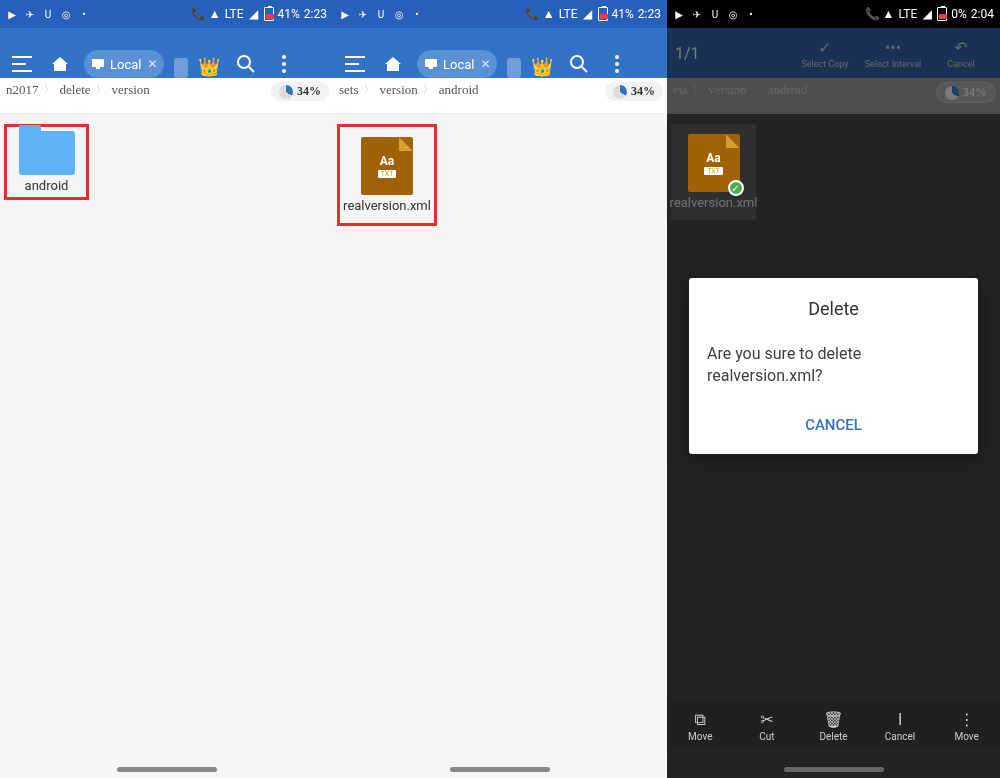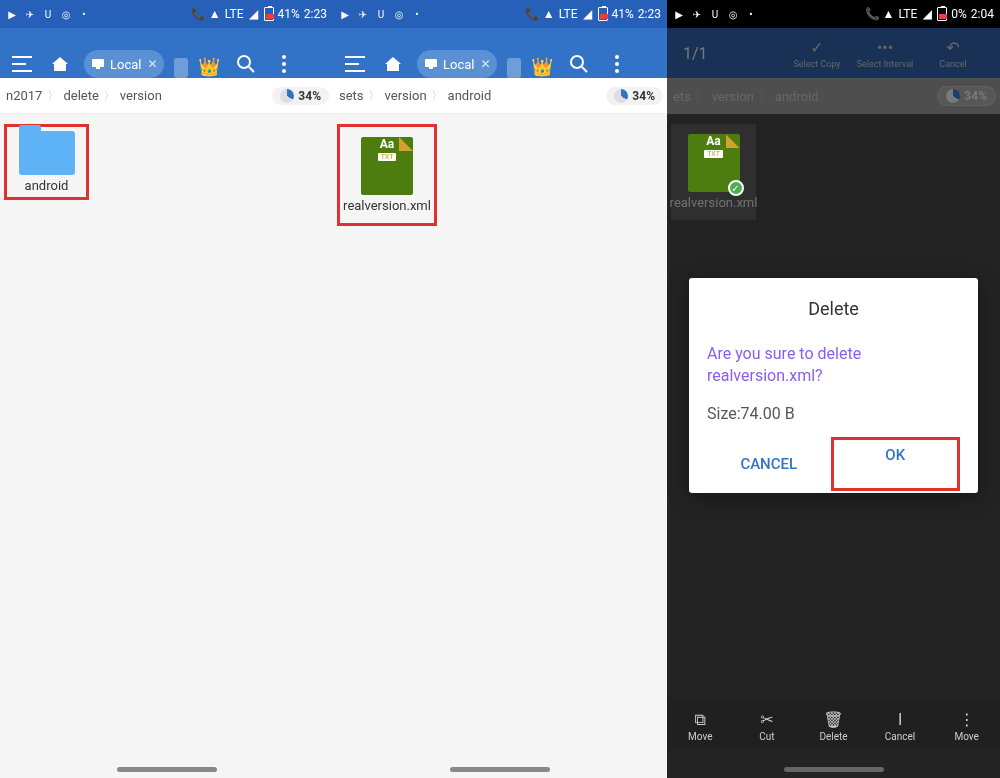--- a/index.html
+++ b/index.html
@@ -23,64 +23,64 @@
   
   
   .appbar { height: 50px; background: #3273c7; display: flex; align-items: flex-end; padding: 0 8px; gap: 10px; color: #fff; }
   .menu-btn, .search-btn, .more-btn, .home-btn { width: 28px; height: 28px; display: flex; align-items: center; justify-content: center; }
   .tab-local { background: #5a90d4; border-radius: 14px; height: 28px; display: flex; align-items: center; padding: 0 6px 0 8px; font-size: 13px; gap: 6px; }
   .close-x { font-size: 12px; opacity: .8; }
   .crown { width: 24px; height: 24px; display: flex; align-items: center; justify-content: center; font-size: 18px; }
   .ghost-tab { width: 14px; height: 20px; background: rgba(255,255,255,.3); border-radius: 3px; }
   
   
-  .crumbs { height: 36px; background: #fff; display: flex; align-items: center; font-size: 13px; color: #555; padding: 13px 4px; border-bottom: 1px solid #eee; }
+  .crumbs { height: 36px; background: #fff; display: flex; align-items: flex-start; font-size: 13px; color: #555; padding: 4px 4px; border-bottom: 1px solid #eee; font-family: Liberation Serif, serif; }
   .s3 .crumbs { background: rgba(30,30,30,.5); color: #bbb; border: none;}
   .crumb { padding: 0 2px; white-space: nowrap; }
   .chev { color: #bbb; padding: 0 3px; font-size: 11px;}
   .storage { margin-left: auto; display: flex; align-items: center; gap: 4px; background: #f2f2f2; border-radius: 12px; padding: 2px 8px; font-size: 12px; font-weight: bold; color:#333;}
   .s3 .storage { background: rgba(255,255,255,.15); color:#ddd; border:1px solid rgba(255,255,255,.2);}
   .pie { width: 14px; height: 14px; border-radius: 50%; background: conic-gradient(#3273c7 0 122deg, #ddd 122deg 360deg); }
   
   
   .content { flex: 1; background: #f5f5f5; padding: 10px 4px; display: flex; align-items: flex-start; }
   .s3 .content { background: #404040; }
   .file-item { width: 85px; display: flex; flex-direction: column; align-items: center; gap: 4px; padding: 4px 0;}
   .highlighted { border: 3px solid #e03030; }
   .folder-ico { width: 56px; height: 44px; background: #5db3f5; border-radius: 3px; position: relative; }
   .folder-ico::before { content:''; position:absolute; top:-6px; left:0; width:22px; height:8px; background:#5db3f5; border-radius:2px 2px 0 0;}
-  .xml-ico { width: 52px; height: 58px; background: #4d7c0f; border-radius: 2px; position: relative; display:flex; flex-direction:column; align-items:center; gap:2px;}
+  .xml-ico { width: 52px; height: 58px; background: #a16207; border-radius: 2px; position: relative; display:flex; flex-direction:column; align-items:center; justify-content:center; gap:2px;}
   .xml-ico::before { content:''; position:absolute; top:0; right:0; width:14px; height:14px; background:#d4a030; clip-path: polygon(0 0, 100% 100%, 0 100%);}
   .xml-ico .aa { color:#fff; font-size:12px; font-weight:bold;}
   .xml-ico .txt { background:#fff; color:#c89820; font-size:7px; padding:0 3px; border-radius:1px;}
   .file-label { font-size: 13px; color: #333; text-align: center; line-height: 1.1; }
   .s3 .file-label { color: #ccc; }
   .check { position: absolute; bottom: -4px; right: -4px; width: 16px; height: 16px; background: #4caf50; border-radius: 50%; display:flex; align-items:center; justify-content:center; color:#fff; font-size:10px; border:2px solid #fff;}
   .sel-wrap { width:85px; background: rgba(255,255,255,.12); padding: 6px 0; }
   
   
   .navpill { position: absolute; bottom: 6px; left: 50%; transform: translateX(-50%); width: 100px; height: 5px; background: #888; border-radius: 3px; }
   
   
-  .selbar { height: 50px; background: #2c5a99; display: flex; align-items: center; padding: 0 16px; color: #ddd; }
+  .selbar { height: 50px; background: #2c5a99; display: flex; align-items: center; padding: 0 8px; color: #ddd; }
   .selcount { font-size: 16px; }
   .selacts { margin-left: auto; display: flex; gap: 6px; }
   .selact { width: 62px; display: flex; flex-direction: column; align-items: center; font-size: 9px; gap: 2px; color: #bbb;}
   .selact .ico { font-size: 16px; }
   
   
   .botbar { position: absolute; bottom: 28px; left: 0; right: 0; height: 48px; background: #202020; display: flex; }
   .botact { flex: 1; display: flex; flex-direction: column; align-items: center; justify-content: center; color: #ccc; font-size: 10px; gap: 2px; }
   .botact .ico { font-size: 16px; }
   
   
   .dim { position: absolute; inset: 0; background: rgba(0,0,0,.45); }
   .dlg { position: absolute; top: 278px; left: 22px; right: 22px; background: #fff; border-radius: 3px; padding: 20px 18px 8px; box-shadow: 0 4px 20px rgba(0,0,0,.4); }
   .dlg-title { text-align: center; font-size: 18px; color: #333; margin-bottom: 24px; }
-  .dlg-msg { font-size: 16px; color: #8b5cf6; line-height: 1.35; margin-bottom: 18px; }
+  .dlg-msg { font-size: 16px; color: #404040; line-height: 1.35; margin-bottom: 18px; }
   .dlg-size { font-size: 16px; color: #555; margin-bottom: 20px; }
   .dlg-chk { display: flex; align-items: center; gap: 10px; font-size: 13px; color: #888; margin-bottom: 18px; }
   .chkbox { width: 18px; height: 18px; border: 2px solid #bbb; border-radius: 50%; }
   .dlg-btns { display: flex; }
   .dlg-btn { flex: 1; text-align: center; padding: 12px 0; font-size: 15px; font-weight: 500; color: #3273c7; }
   .okwrap { border: 3px solid #e03030; margin: -6px 0; padding: 6px 0;}
   
   svg { display: block; }
 </style>
 </head>
@@ -320,19 +320,17 @@
     <div class="botact">
         <span class="ico">⋮</span>
         <span>Move</span>
       </div>
   </div>
   <div class="navpill" style="background:#666;"></div>
 
   <div class="dlg">
     <div class="dlg-title">Delete</div>
     <div class="dlg-msg">Are you sure to delete realversion.xml?</div>
-    <div class="dlg-size">Size:74.00 B</div>
     <div class="dlg-btns">
       <div class="dlg-btn">CANCEL</div>
-      <div class="dlg-btn okwrap">OK</div>
     </div>
   </div>
 </div>
 
 </body></html>

